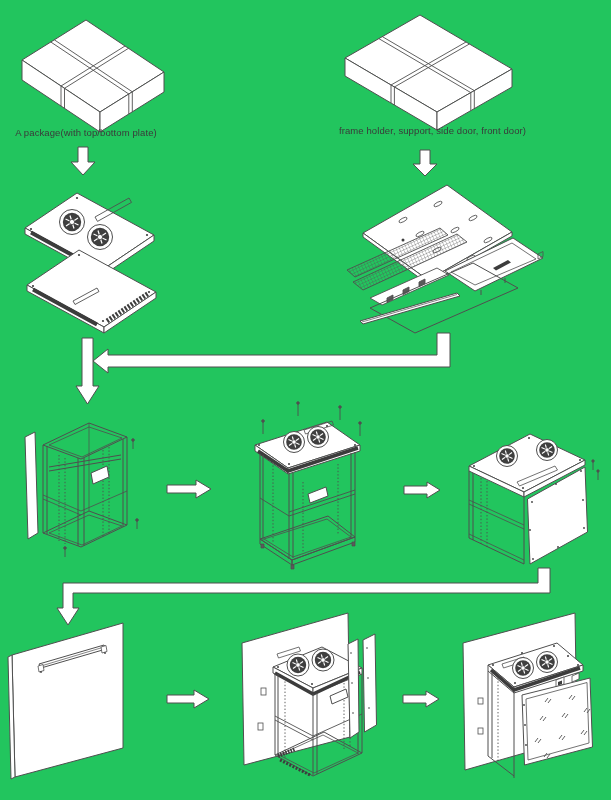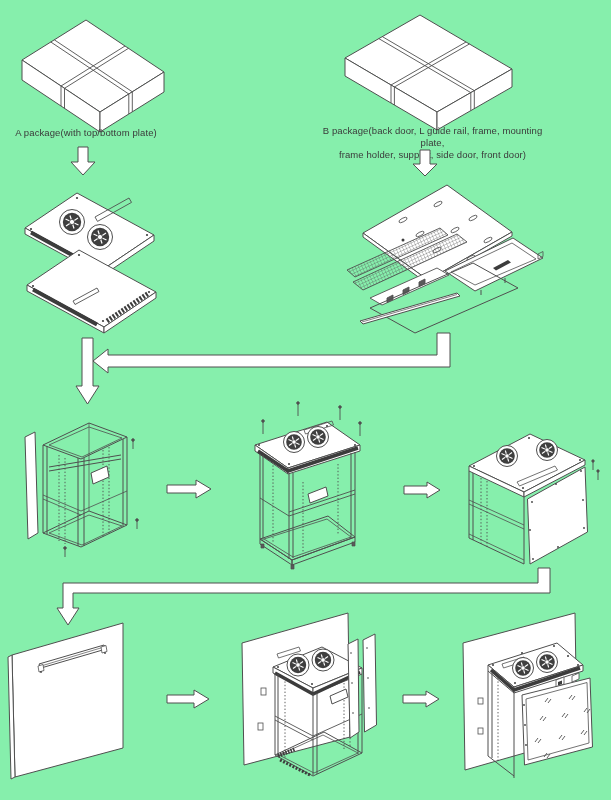--- a/index.html
+++ b/index.html
@@ -1,16 +1,16 @@
 <!DOCTYPE html>
 <html><head>
 <meta charset="utf-8">
 <style>
   html,body{margin:0;padding:0;background:#e8e8e8;}
-  .page{position:relative;width:611px;height:800px;background:#86efac;overflow:hidden;
+  .page{position:relative;width:611px;height:800px;background:#22c55e;overflow:hidden;
         font-family:"Liberation Sans",sans-serif;}
   .fig{position:absolute;}
   .fig svg{display:block;overflow:visible;}
   .lbl{position:absolute;font-size:9.5px;line-height:12px;color:#3a3a3a;text-align:center;
        letter-spacing:0.1px;}
 </style>
 </head>
 <body>
 
 <div class="page">
@@ -57,21 +57,20 @@
           <line x1="54.4" y1="82" x2="54.4" y2="100"></line>
         <line x1="38.8" y1="33.6" x2="130.8" y2="87.6"></line>
           <line x1="42.3" y1="31.6" x2="134.3" y2="85.6"></line>
         <line x1="130.8" y1="87.6" x2="130.8" y2="105.6"></line>
           <line x1="134.3" y1="85.6" x2="134.3" y2="103.6"></line>
       </g>
     </svg>
   </div>
 
   <div class="lbl" style="left:315px;top:125px;width:235px">
-    <div>B package(back door, L guide rail, frame, mounting plate,</div>
     <div>frame holder, support, side door, front door)</div>
   </div>
 
   <div class="fig" style="left:412px;top:149px;width:26px;height:28px">
     <svg width="26" height="28" viewBox="0 0 26 28">
       <path d="M8,1 L18,1 L18,15 L25,15 L13,27 L1,15 L8,15 Z" fill="#fff" stroke="#4f4f4f" stroke-width="1" stroke-linejoin="round"></path>
     </svg>
   </div>
 
   <div class="fig" style="left:25px;top:185px;width:155px;height:150px">

